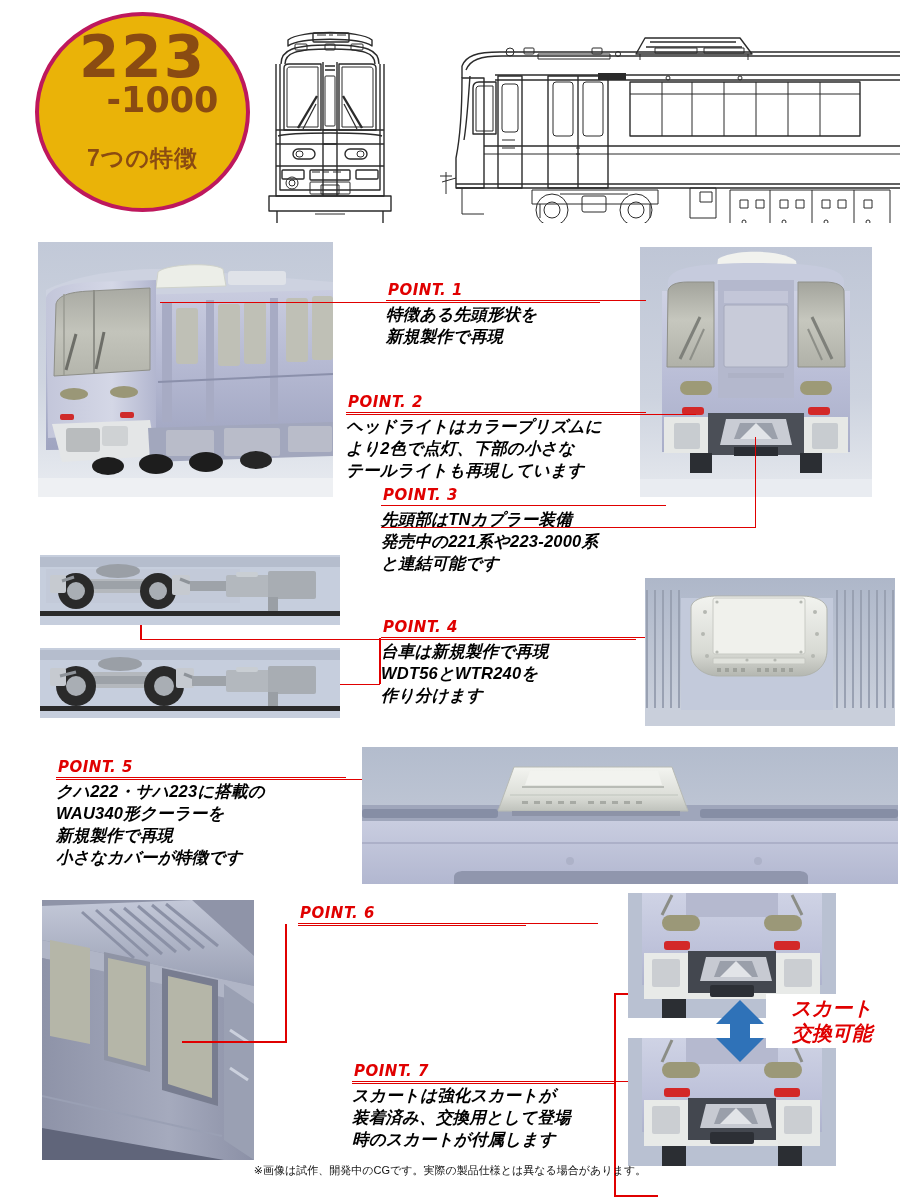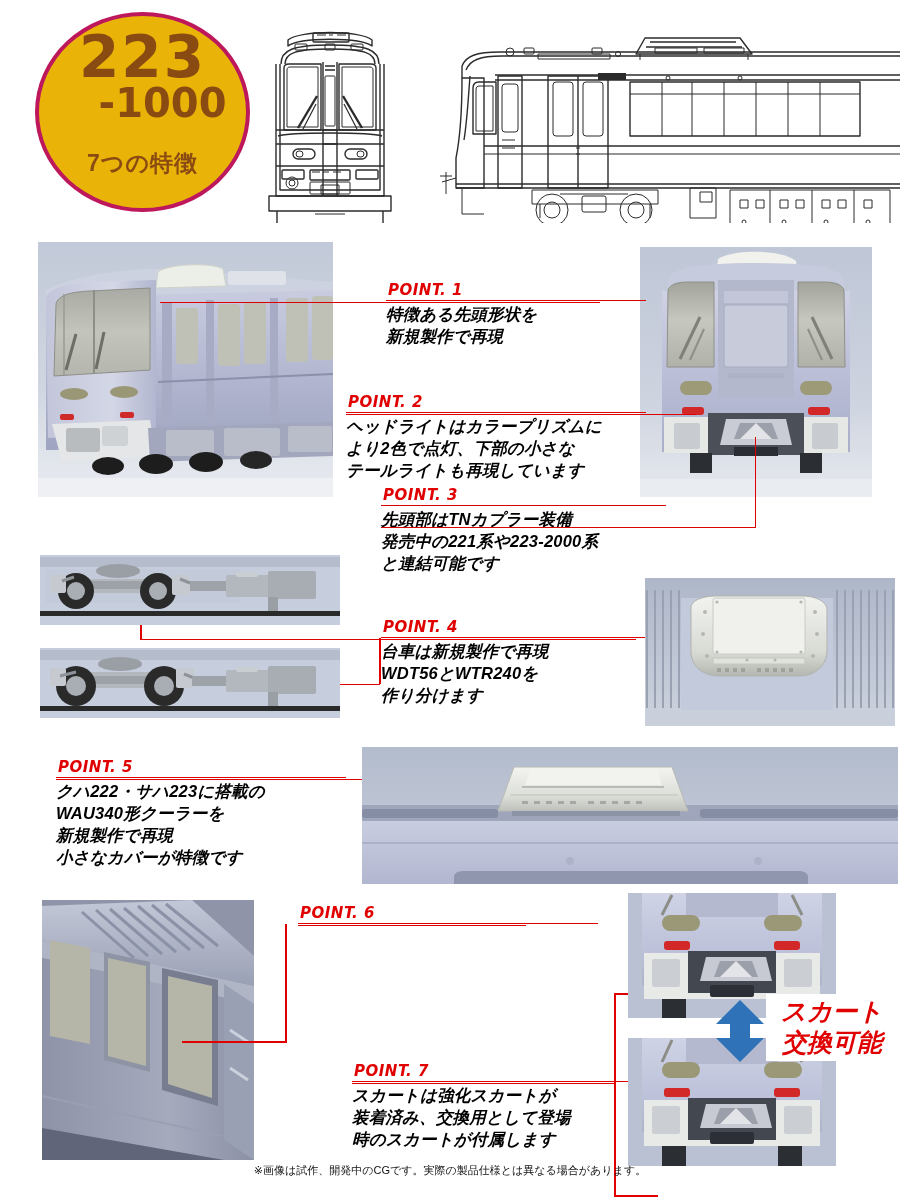--- a/index.html
+++ b/index.html
@@ -16,21 +16,21 @@
     left:35px;top:12px;width:215px;height:200px;border-radius:50%;
     background:#eab308;border:4px solid #be185d;box-sizing:border-box;
     display:flex;flex-direction:column;align-items:center;justify-content:flex-start;
     padding-top:14px;
   }
   #badge .num{
     font-size:58px;font-weight:bold;color:#8a4b12;line-height:.95;
     letter-spacing:2px;font-family:"DejaVu Sans",sans-serif;
   }
   #badge .sub{
-    font-size:40px;font-weight:bold;color:#8a4b12;line-height:1;
+    font-size:35px;font-weight:bold;color:#8a4b12;line-height:1;
     margin-left:40px;margin-top:-2px;font-family:"DejaVu Sans",sans-serif;
   }
   #badge .cap{
     font-size:23px;font-weight:bold;color:#8a4b12;margin-top:25px;
     letter-spacing:1px;
   }
 
   
   .point{width:auto;}
   .point .hdr{
@@ -49,21 +49,21 @@
   .photo{overflow:hidden;position:absolute;}
   .photo svg{display:block;width:100%;height:100%;}
 
   
   .lead{background:#e00000;position:absolute;}
   .lh{height:1.6px;}
   .lv{width:1.6px;}
 
   
   #skirt-label{
-    color:#e00000;font-size:25px;font-weight:bold;font-style:italic;
+    color:#e00000;font-size:20px;font-weight:bold;font-style:italic;
     line-height:1.25;text-align:center;background:#fff;
     padding:2px 4px;
   }
 
   #footnote{
     width:100%;text-align:center;font-size:11px;color:#111;
     letter-spacing:0;
   }
 
   

